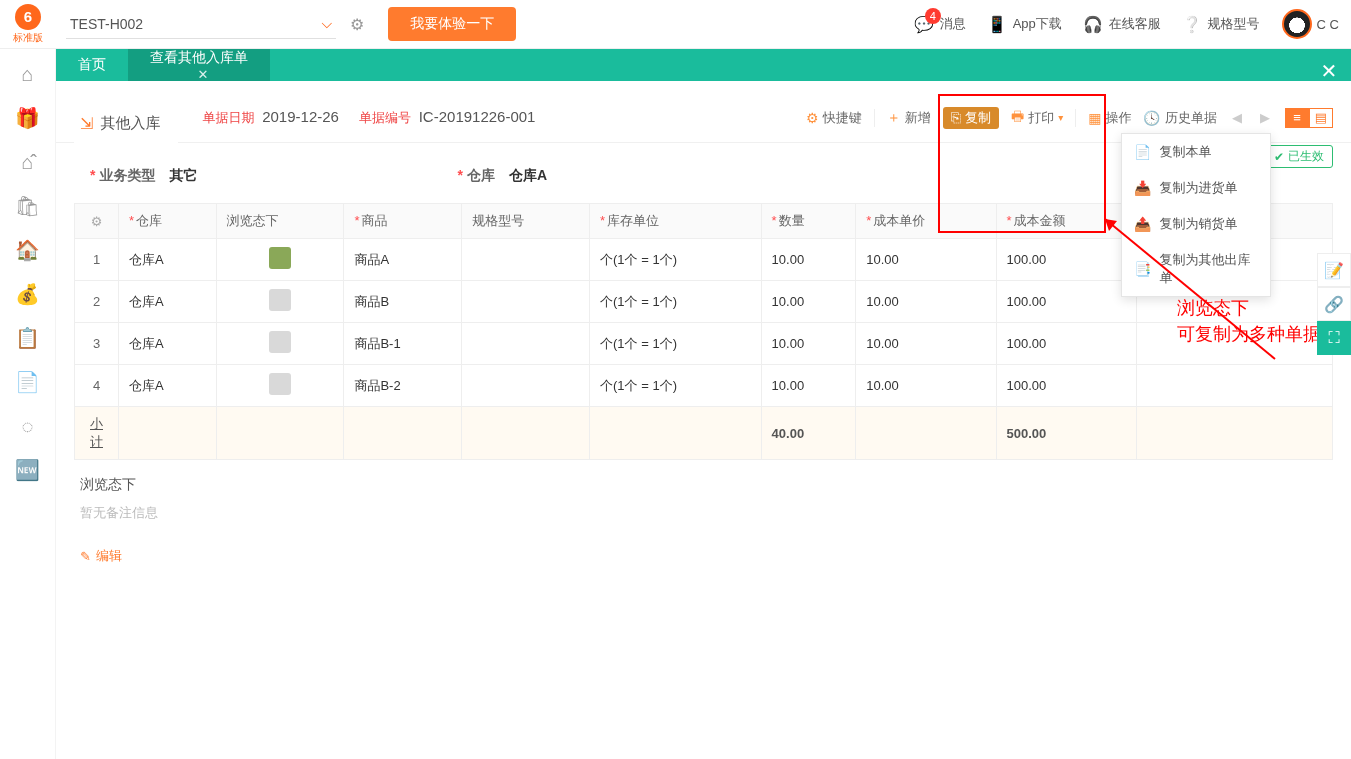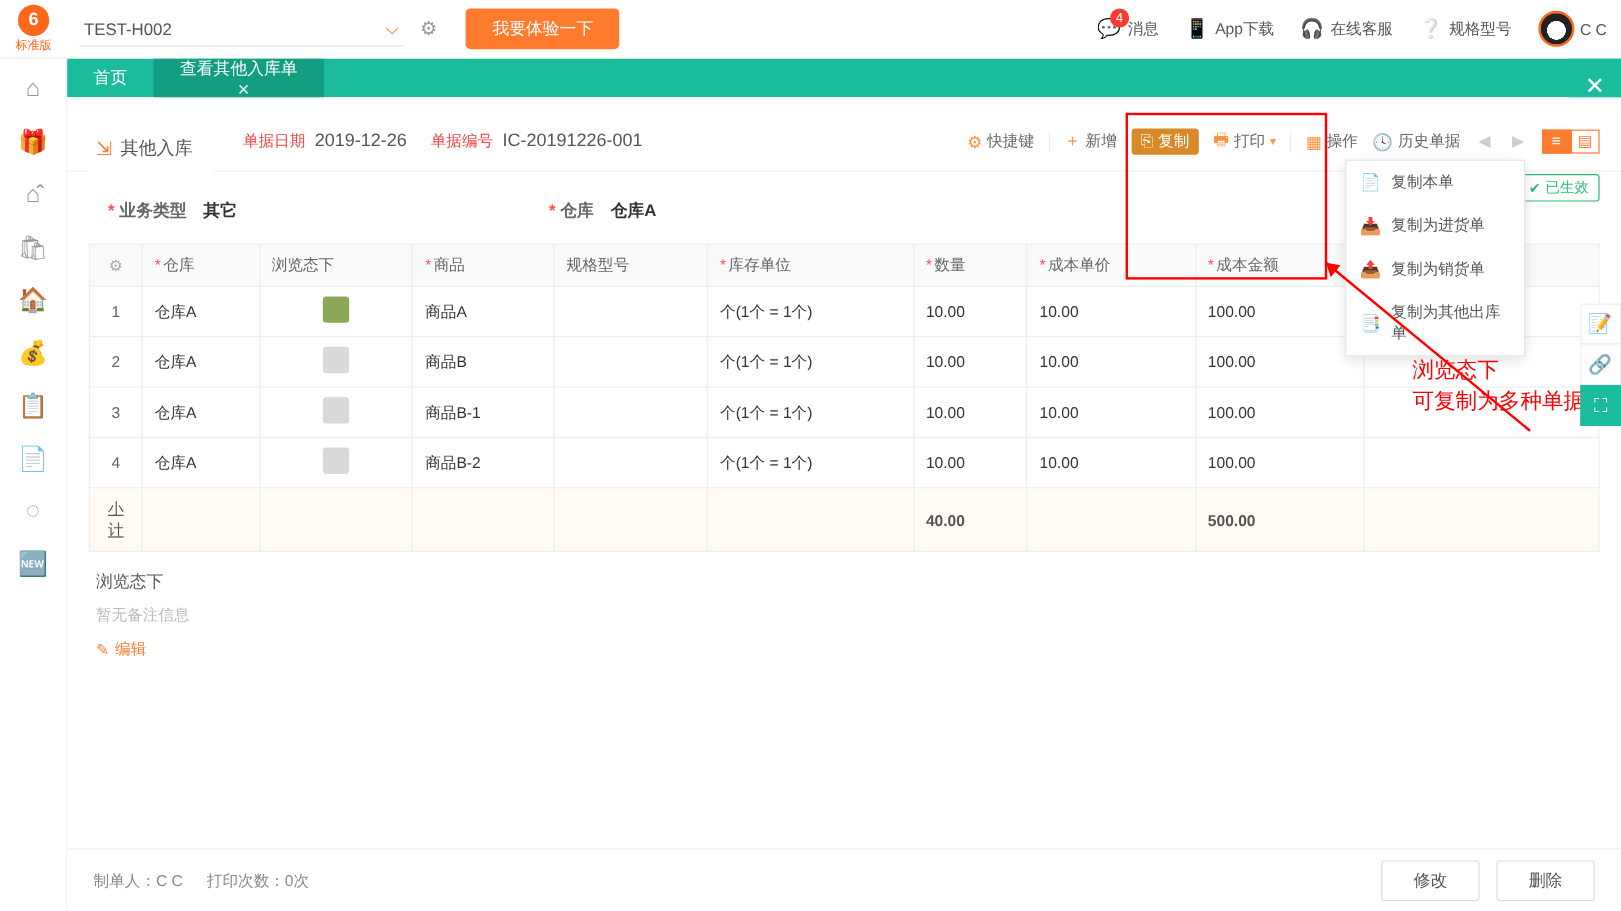--- a/index.html
+++ b/index.html
@@ -80,21 +80,21 @@
 .idx-td { text-align: center; color: #666; width: 44px; }
 .img-cell { text-align: center; }
 .thumb { display: inline-block; width: 22px; height: 22px; background: #8aa858; border-radius: 3px; }
 .thumb.grey { background: #d9d9d9; }
 tr.subtotal td { background: #fffaf2; color: #555; }
 tr.subtotal .lab { text-align: center; text-decoration: underline; }
 tr.subtotal .bold { font-weight: bold; }
 
 .remark { padding: 16px 24px 8px; }
 .remark-title { color: #555; font-size: 14px; margin-bottom: 10px; }
-.remark-empty { color: #bbb; font-size: 13px; margin-bottom: 10px; }
+.remark-empty { color: #bbb; font-size: 13px; margin-bottom: 25px; }
 .edit-link { color: #ff7b2e; font-size: 13px; cursor: pointer; display: inline-flex; align-items: center; gap: 5px; }
 
 
 .footer { position: absolute; left: 0; right: 0; bottom: 0; height: 52px; border-top: 1px solid #eee; background: #fff; display: flex; align-items: center; padding: 0 22px; font-size: 13px; color: #888; }
 .footer .spacer { flex: 1; }
 .fbtn { border: 1px solid #ddd; background: #fff; color: #555; height: 34px; padding: 0 26px; border-radius: 3px; font-size: 14px; cursor: pointer; margin-left: 14px; }
 
 
 .right-rail { position: absolute; right: 0; top: 160px; display: flex; flex-direction: column; gap: 0; z-index: 30; }
 .rr { width: 34px; height: 34px; background: #fff; border: 1px solid #eee; display: flex; align-items: center; justify-content: center; color: #999; font-size: 16px; cursor: pointer; }
@@ -331,27 +331,20 @@
 
     <div class="remark">
       <div class="remark-title">浏览态下</div>
       <div class="remark-empty">暂无备注信息</div>
       <div class="edit-link">
           <span>✎</span>
           <span>编辑</span>
         </div>
     </div>
 
-    <div class="footer">
-      <span><span>制单人：</span><span>C C</span></span>
-      <span style="margin-left:20px;"><span>打印次数：</span><span>0次</span></span>
-      <div class="spacer"></div>
-      <button class="fbtn">修改</button>
-      <button class="fbtn">删除</button>
-    </div>
   </div>
 
   <div class="right-rail">
     <div class="rr">📝</div>
     <div class="rr">🔗</div>
     <div class="rr active">⛶</div>
   </div>
 </div>
 
 </body></html>

